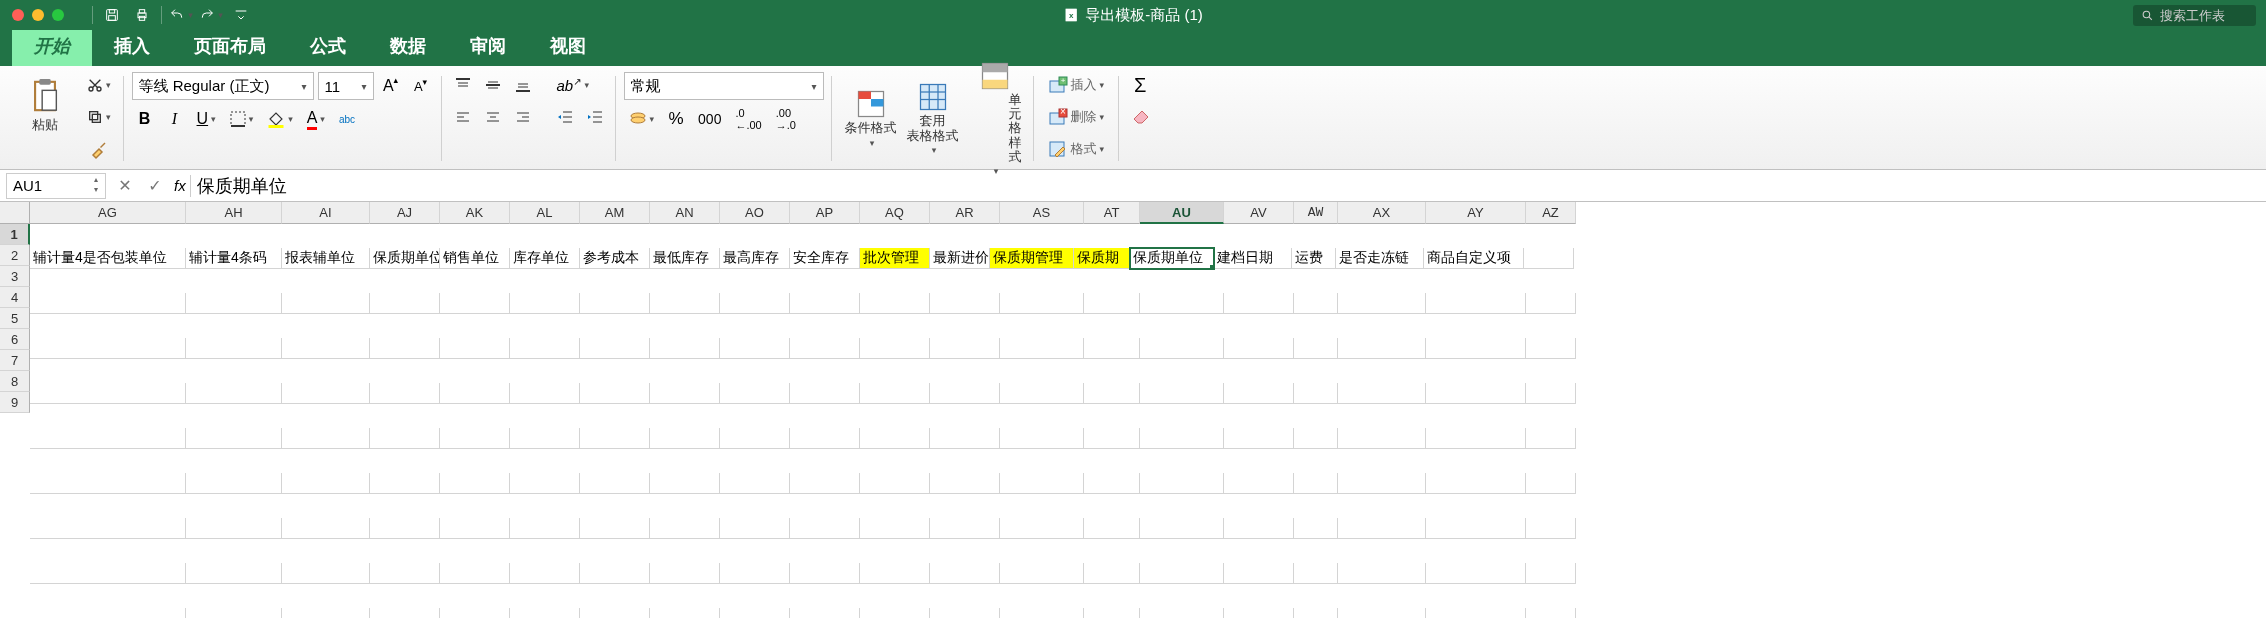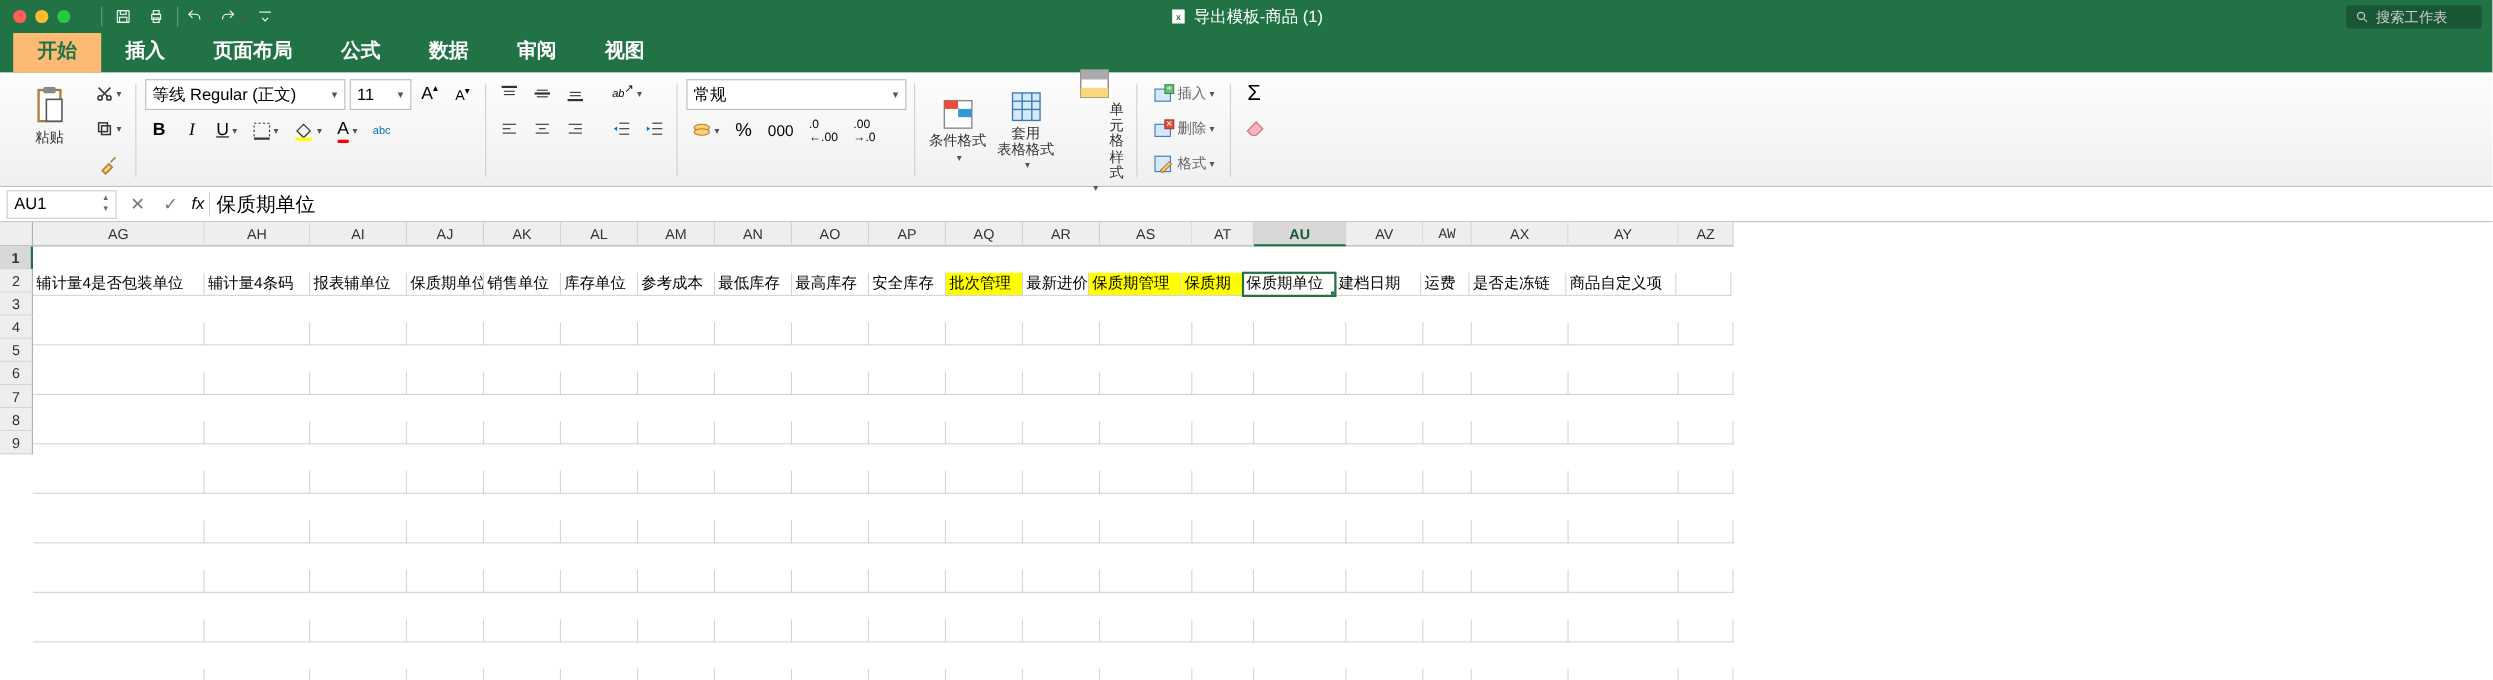--- a/index.html
+++ b/index.html
@@ -28,21 +28,21 @@
   .qat-sep { width:1px; height:18px; background:rgba(255,255,255,.3); margin:0 2px;}
   .title-center { position:absolute; left:50%; transform:translateX(-50%); display:flex; align-items:center; gap:6px; font-size:15px;}
   .title-center svg{width:16px;height:16px;}
   .search-box { margin-left:auto; margin-right:10px; display:flex; align-items:center; gap:4px;
     background:rgba(0,0,0,.25); padding:2px 8px; border-radius:3px; font-size:13px; color:#ddd;}
   .search-box input { background:transparent; border:none; outline:none; color:#fff; width:90px; font-size:13px;}
   .search-box input::placeholder{color:#ccc;}
   
   .tabs { height:36px; background:var(--green-med); display:flex; align-items:flex-end; padding-left:12px; gap:0;}
   .tab { padding:8px 22px 8px; color:#fff; font-size:18px; font-weight:600; cursor:pointer;}
-  .tab.active { background:#fdba74; color:var(--green-med); border-radius:3px 3px 0 0;}
+  .tab.active { background:#86efac; color:var(--green-med); border-radius:3px 3px 0 0;font-style:italic;}
   
   .ribbon { height:104px; background:linear-gradient(#fdfdfd,#f0f0f0); border-bottom:1px solid var(--border-grey);
     display:flex; align-items:stretch; padding:4px 6px 2px; gap:0;}
   .group { display:flex; flex-direction:column; justify-content:space-between; padding:2px 8px; position:relative;}
   .group:not(:last-child)::after{content:""; position:absolute; right:0; top:6px; bottom:6px; width:1px; background:#d0d0d0;}
   .group-rows{display:flex; flex-direction:column; gap:6px;}
   .row{display:flex; align-items:center; gap:4px;}
   .rbtn{height:26px; min-width:26px; border:1px solid transparent; display:flex; align-items:center; justify-content:center;
     background:transparent; border-radius:3px; padding:0 4px;}
   .dd::after{content:"▾"; font-size:9px; margin-left:3px; color:#555;}
@@ -260,21 +260,21 @@
           </div>
         <div class="rbtn">
             <svg width="16" height="16" viewBox="0 0 16 16" stroke="#333">
               <line x1="3" y1="7" x2="13" y2="7"></line>
               <line x1="3" y1="10" x2="13" y2="10"></line>
               <line x1="1" y1="14" x2="15" y2="14" stroke-width="2"></line>
             </svg>
           </div>
         <div style="width:8px;"></div>
         <div class="rbtn dd">
-            <span style="font-style:italic;font-size:10px;">ab</span>
+            <span style="font-style:italic;font-size:15px;">ab</span>
             <span style="font-size:10px;position:relative;top:-4px;">↗</span>
           </div>
       </div>
       <div class="row">
         <div class="rbtn">
             <svg width="16" height="16" viewBox="0 0 16 16" stroke="#333">
               <line x1="2" y1="4" x2="14" y2="4"></line>
               <line x1="2" y1="8" x2="9" y2="8"></line>
               <line x1="2" y1="12" x2="14" y2="12"></line>
             </svg>

